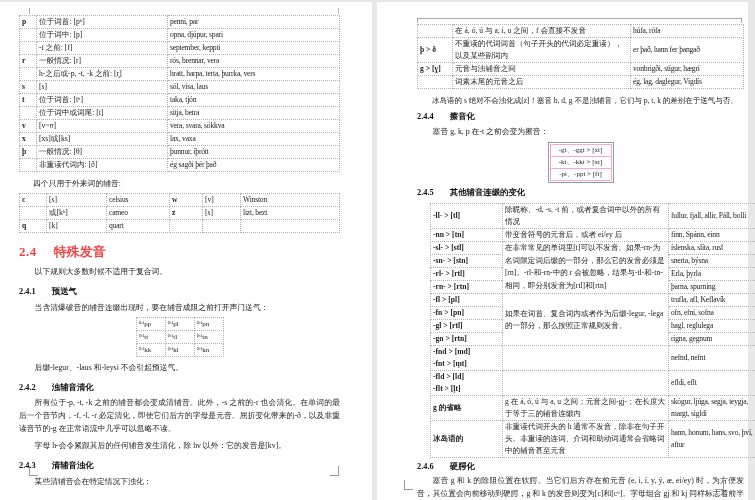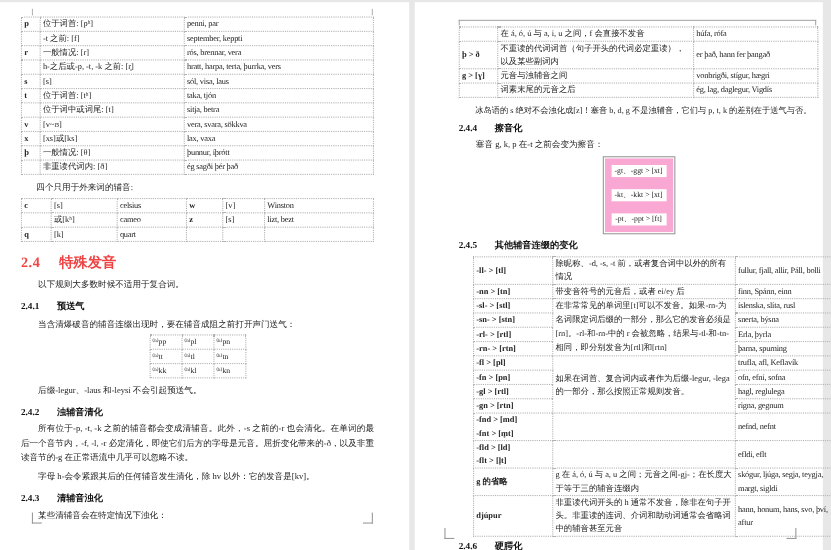--- a/index.html
+++ b/index.html
@@ -28,21 +28,21 @@
   .h3 .hnum{margin-right:16px;}
   .p{font-size:7.8px;line-height:13px;margin:4px 0 0 0;text-align:justify;text-indent:2em;}
   .p.noind{text-indent:0;}
   .p.nwl{white-space:nowrap;font-size:7.5px;overflow:hidden;}
 
   .miniT{border-collapse:collapse;margin:3px auto 0 auto;}
   .miniT td{border:1px dotted #b2b2b2;font-size:7px;line-height:12px;height:12px;
             width:24px;text-align:left;padding:0 2px;white-space:nowrap;}
 
   .fricbox{width:62px;margin:4px auto 0 auto;border:1px solid #9a9a9a;padding:1px;}
-  .fricbox .fr{border:6px solid #f9a8d4;font-size:7px;line-height:11px;height:11px;
+  .fricbox .fr{border:1px solid #f9a8d4;font-size:7px;line-height:11px;height:11px;
                text-align:center;white-space:nowrap;margin-top:-1px;}
   .fricbox .fr:first-child{margin-top:0;}
 
   
   .mark{position:absolute;pointer-events:none;}
   .cornerL{width:8px;height:9px;border-left:1px solid #9a9a9a;border-bottom:1px solid #9a9a9a;}
   .cornerR{width:8px;height:9px;border-right:1px solid #9a9a9a;border-bottom:1px solid #9a9a9a;}
   .tick{width:1px;height:6px;background:#b5b5b5;}
   .topline{border-top:1px solid #a8a8a8;border-left:1px solid #a8a8a8;
            border-right:1px solid #a8a8a8;height:4px;}
@@ -64,20 +64,25 @@
             <col>
           </colgroup>
         <tbody>
             <tr>
               <td class="ltr">p</td>
               <td>位于词首: [pʰ]</td>
               <td class="lat">penni, par</td>
             </tr>
         <tr>
               <td class="ltr"></td>
+              <td>位于词中: [p]</td>
+              <td class="lat">opna, djúpur, spari</td>
+            </tr>
+        <tr>
+              <td class="ltr"></td>
               <td>-t 之前: [f]</td>
               <td class="lat">september, keppti</td>
             </tr>
         <tr>
               <td class="ltr">r</td>
               <td>一般情况: [r]</td>
               <td class="lat">rós, brennar, vera</td>
             </tr>
         <tr>
               <td class="ltr"></td>
@@ -313,21 +318,21 @@
               </td>
               <td></td>
               <td class="lat nw">efldi, eflt</td>
             </tr>
         <tr class="dbl">
               <td class="ltr">g 的省略</td>
               <td>g 在 á, ó, ú 与 a, u 之间；元音之间-gj-；在长度大于等于三的辅音连缀内</td>
               <td class="lat">skógur, ljúga, segja, teygja, margt, sigldi</td>
             </tr>
         <tr class="dbl">
-              <td class="ltr">djúpur</td>
+              <td class="ltr">冰岛语的</td>
               <td>非重读代词开头的 h 通常不发音，除非在句子开头。非重读的连词、介词和助动词通常会省略词中的辅音甚至元音</td>
               <td class="lat">hann, honum, hans, svo, því, aftur</td>
             </tr>
       </tbody>
         </table>
 
       <div class="h3" style="margin-top:3px;"><span class="hnum">2.4.6</span><span>硬腭化</span></div>
       <p class="p" style="margin-top:2px;">塞音 g 和 k 的除阻位置在软腭。当它们后方存在前元音 (e, i, í, y, ý, æ, ei/ey) 时，为方便发音，其位置会向前移动到硬腭，g 和 k 的发音则变为[c]和[cʰ]。字母组合 gj 和 kj 同样标志着前半部分的硬腭化。字母 g 的另外一种发音[ɣ]也可以硬腭化为[j]。例外：复合词、外来词，以及以-endur 结尾的单词内，如 rekendur。</p>
     </div>
     <div class="mark cornerL" style="left:27px;top:478px;"></div>

